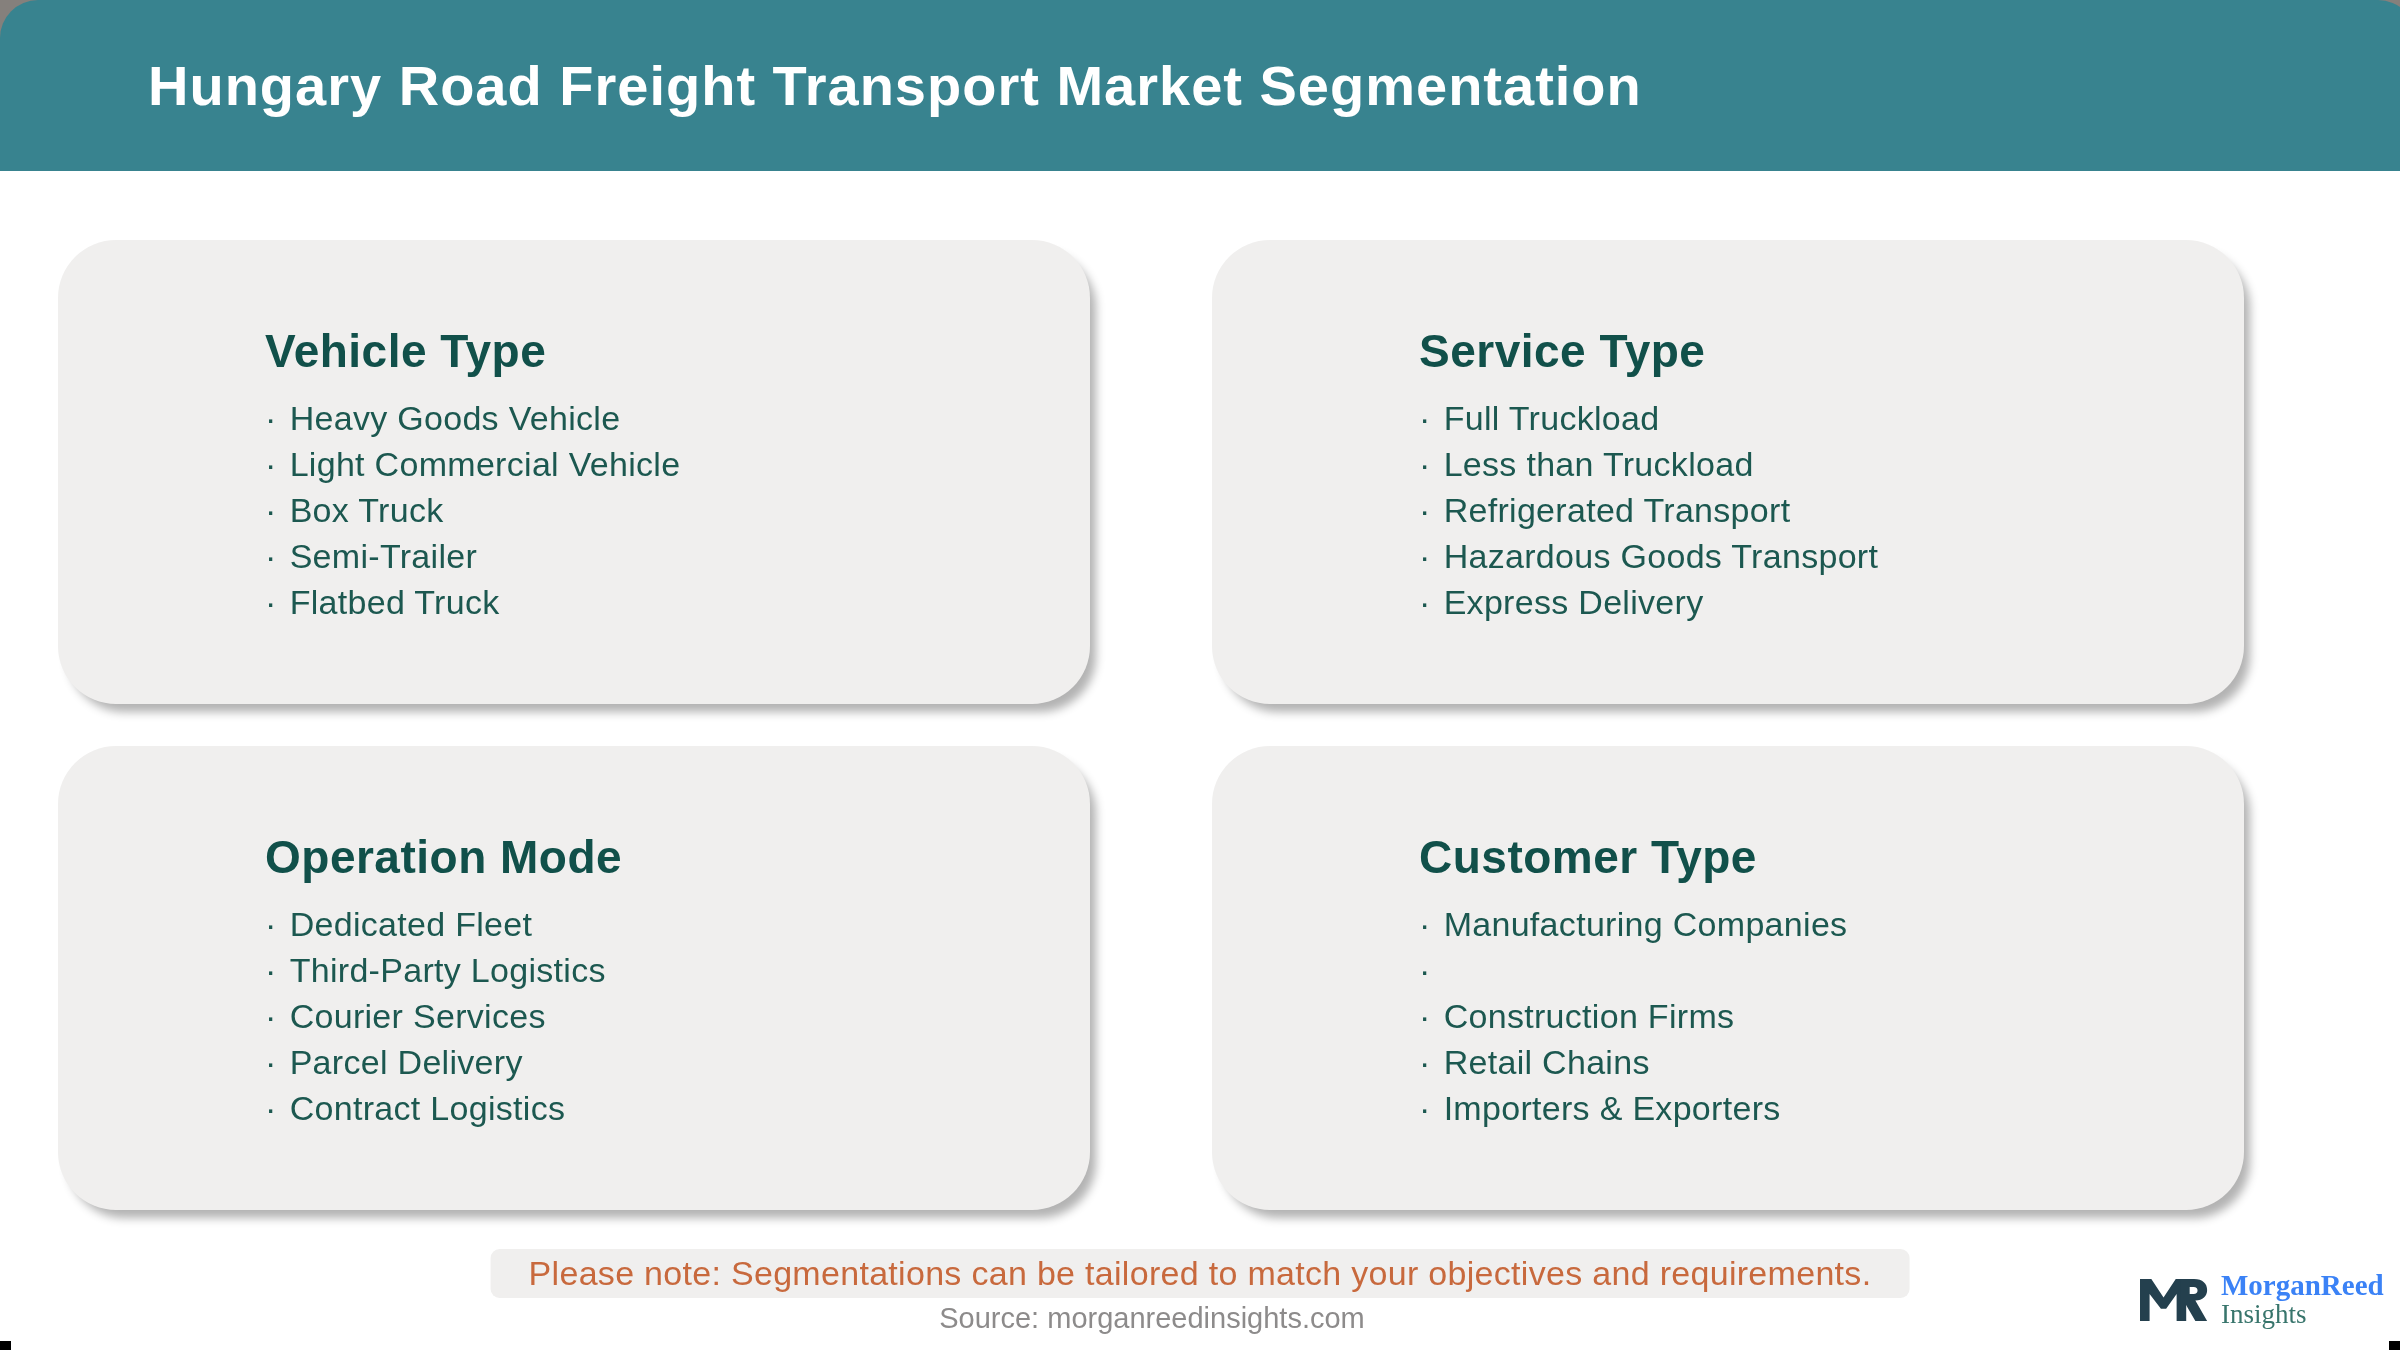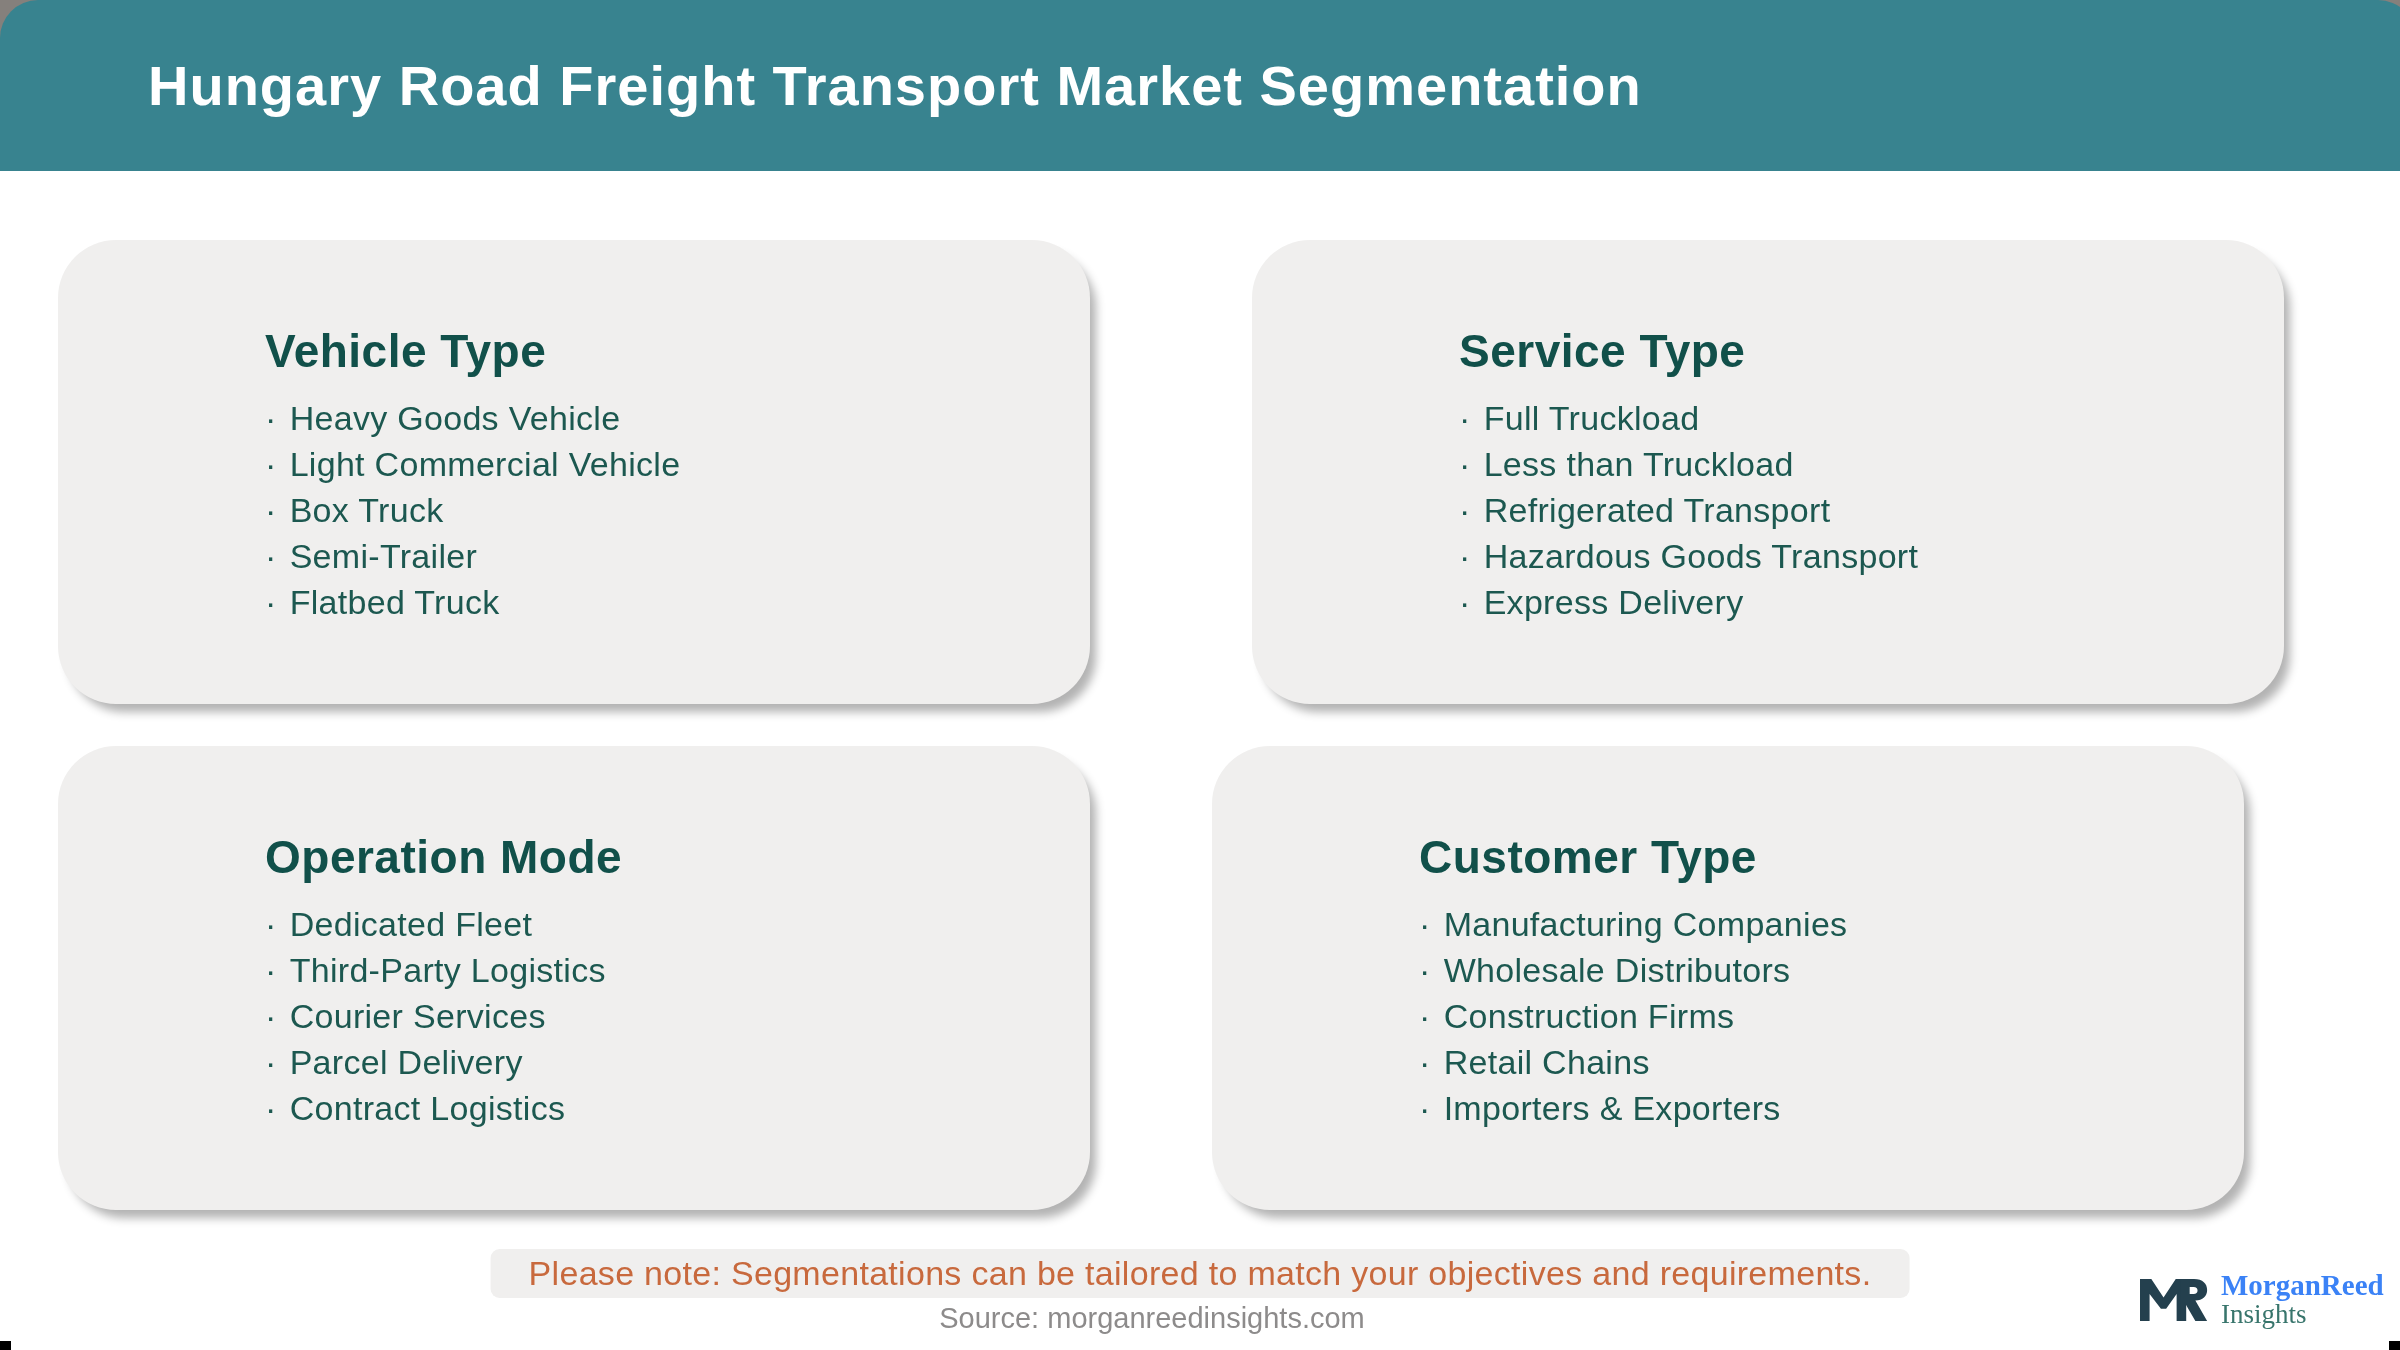--- a/index.html
+++ b/index.html
@@ -25,21 +25,21 @@
   .card h2{
     margin:0;font-size:46px;font-weight:700;color:#11504a;letter-spacing:0.5px;
   }
   .card ul{list-style:none;margin:17px 0 0 0;padding:0;}
   .card li{
     font-size:34px;line-height:46px;color:#1c5850;
     display:flex;align-items:baseline;letter-spacing:0.3px;
   }
   .bullet{margin-right:13px;color:#1c5850;}
   #card-vehicle{left:58px;top:240px;}
-  #card-service{left:1212px;top:240px;margin-left:40px;}
+  #card-service{left:1212px;top:240px;}
   #card-operation{left:58px;top:746px;}
   #card-customer{left:1212px;top:746px;}
   .note{
     position:absolute;top:1249px;left:50%;transform:translateX(-50%);
     height:49px;background:#f0efee;border-radius:9px;
     display:flex;align-items:center;padding:0 38px;white-space:nowrap;
     font-size:34px;color:#c8693d;letter-spacing:0.3px;
   }
   .source{
     position:absolute;top:1302px;left:50%;
@@ -162,21 +162,20 @@
   <div class="card" id="card-customer">
     <div class="card-inner">
       <h2>Customer Type</h2>
       <ul>
           <li>
             <span class="bullet">·</span>
             <span>Manufacturing Companies</span>
           </li>
           <li>
             <span class="bullet">·</span>
-            <span>Wholesale Distributors</span>
           </li>
           <li>
             <span class="bullet">·</span>
             <span>Construction Firms</span>
           </li>
           <li>
             <span class="bullet">·</span>
             <span>Retail Chains</span>
           </li>
           <li>

